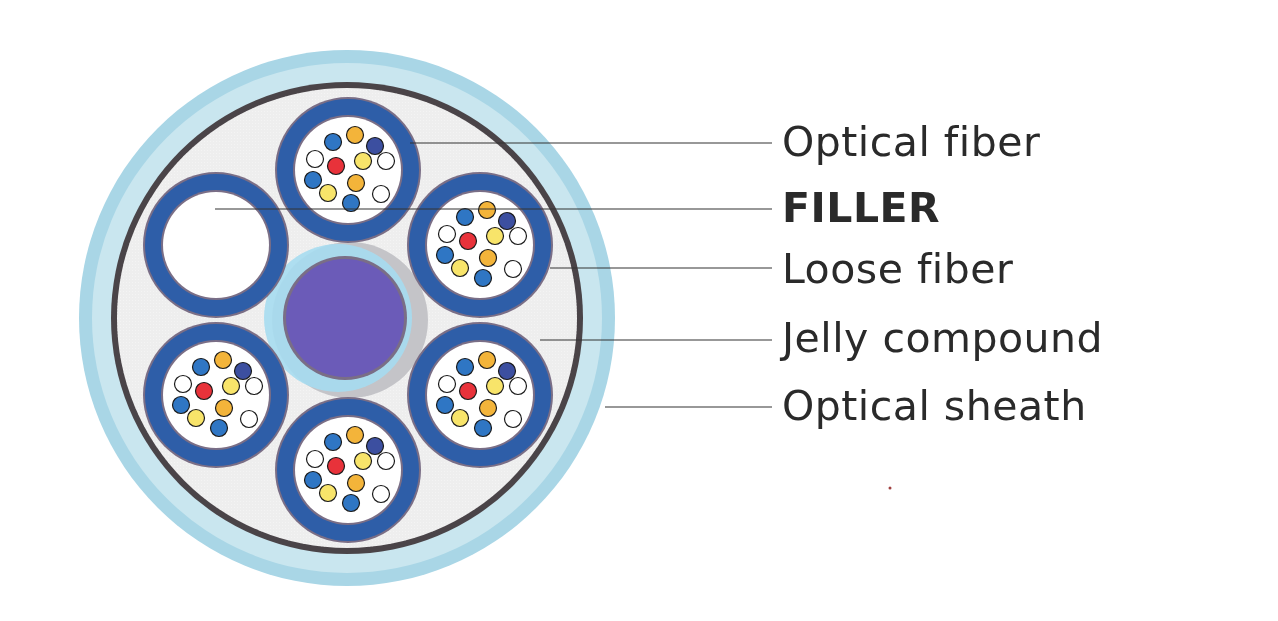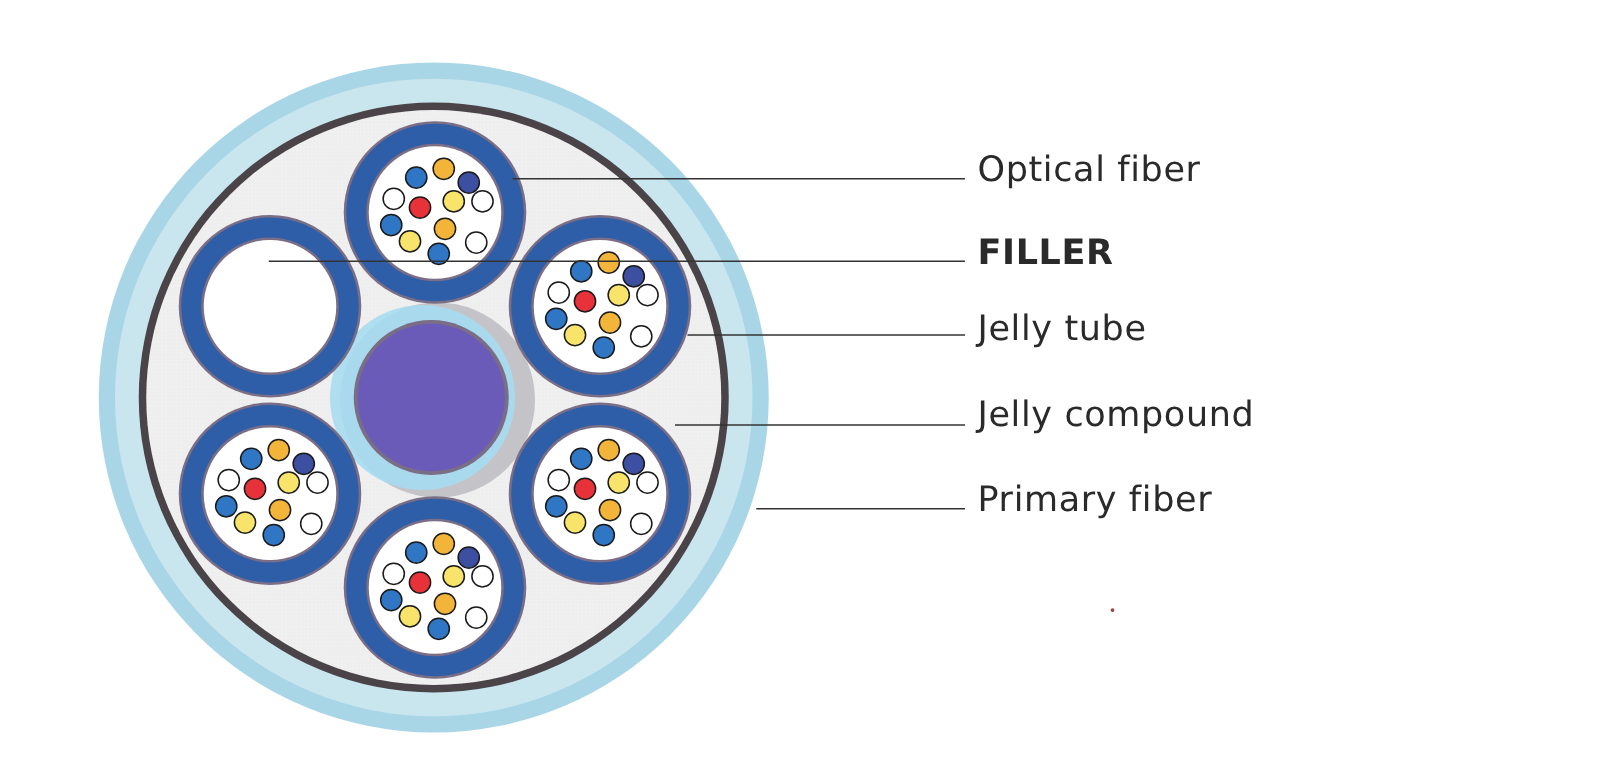--- a/index.html
+++ b/index.html
@@ -1,19 +1,19 @@
 <!DOCTYPE html>
 <html><head>
 <meta charset="utf-8">
 <style>
   html, body { margin: 0; padding: 0; background: #ffffff; }
   body { width: 1278px; height: 621px; overflow: hidden; position: relative; font-family: "DejaVu Sans", sans-serif; }
   #diagram { position: absolute; left: 0; top: 0; width: 1278px; height: 621px; }
   .label {
-    position: absolute; left: 782px; font-size: 28px; color: #2a2a2a;
+    position: absolute; left: 782px; font-size: 41px; color: #2a2a2a;
     font-family: "DejaVu Sans", sans-serif; letter-spacing: 0.5px; line-height: 1;
     white-space: nowrap;
   }
 </style>
 </head>
 <body>
 
 <svg id="diagram" width="1278" height="621" viewBox="0 0 1278 621" xmlns="http://www.w3.org/2000/svg">
   <defs>
     <pattern id="screen" width="3" height="3" patternUnits="userSpaceOnUse">
@@ -143,16 +143,16 @@
       <line x1="540" y1="340" x2="772" y2="340" stroke="#333333" stroke-width="1.2"></line>
       <line x1="605" y1="407" x2="772" y2="407" stroke="#333333" stroke-width="1.2"></line>
     </g>
 
   <circle cx="890" cy="488" r="1.5" fill="#a04040"></circle>
 </svg>
 
 <div id="labels">
   <div class="label" style="top:122px;">Optical fiber</div>
   <div class="label" style="top:188px;font-weight:bold;">FILLER</div>
-  <div class="label" style="top:249px;">Jelly tube</div>
+  <div class="label" style="top:249px;">Loose fiber</div>
   <div class="label" style="top:318px;">Jelly compound</div>
-  <div class="label" style="top:386px;">Primary fiber</div>
+  <div class="label" style="top:386px;">Optical sheath</div>
 </div>
 
 </body></html>

